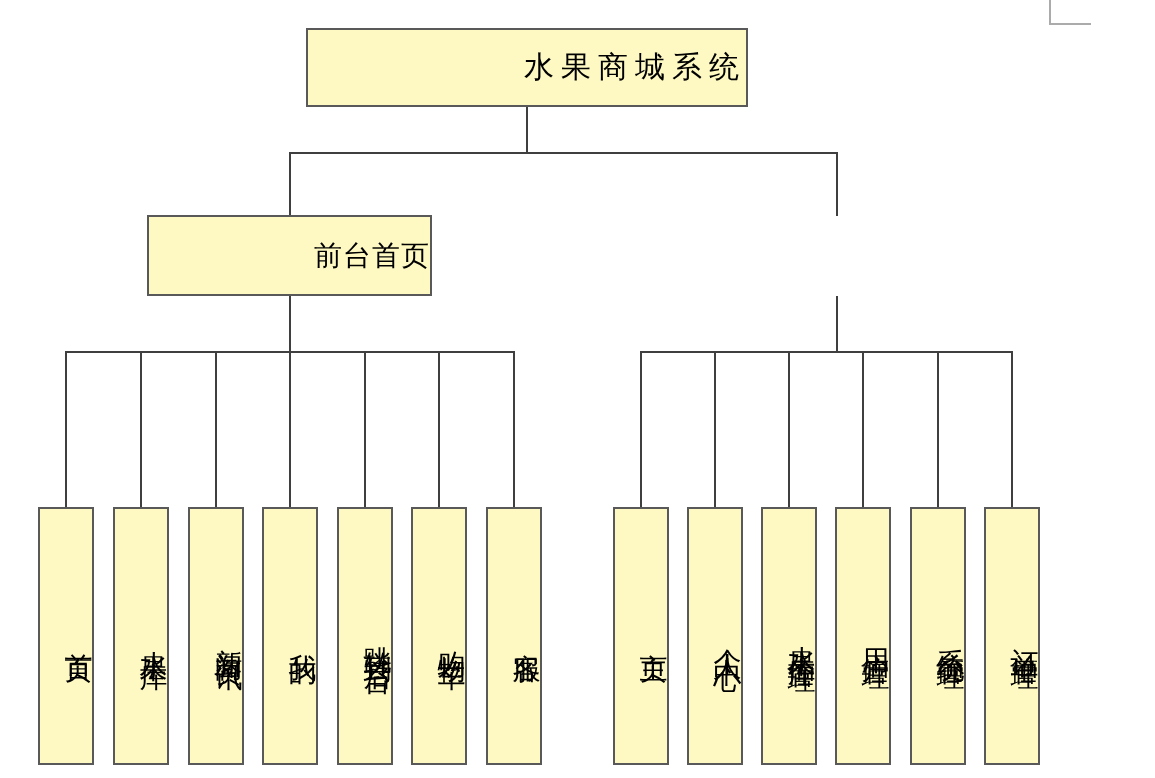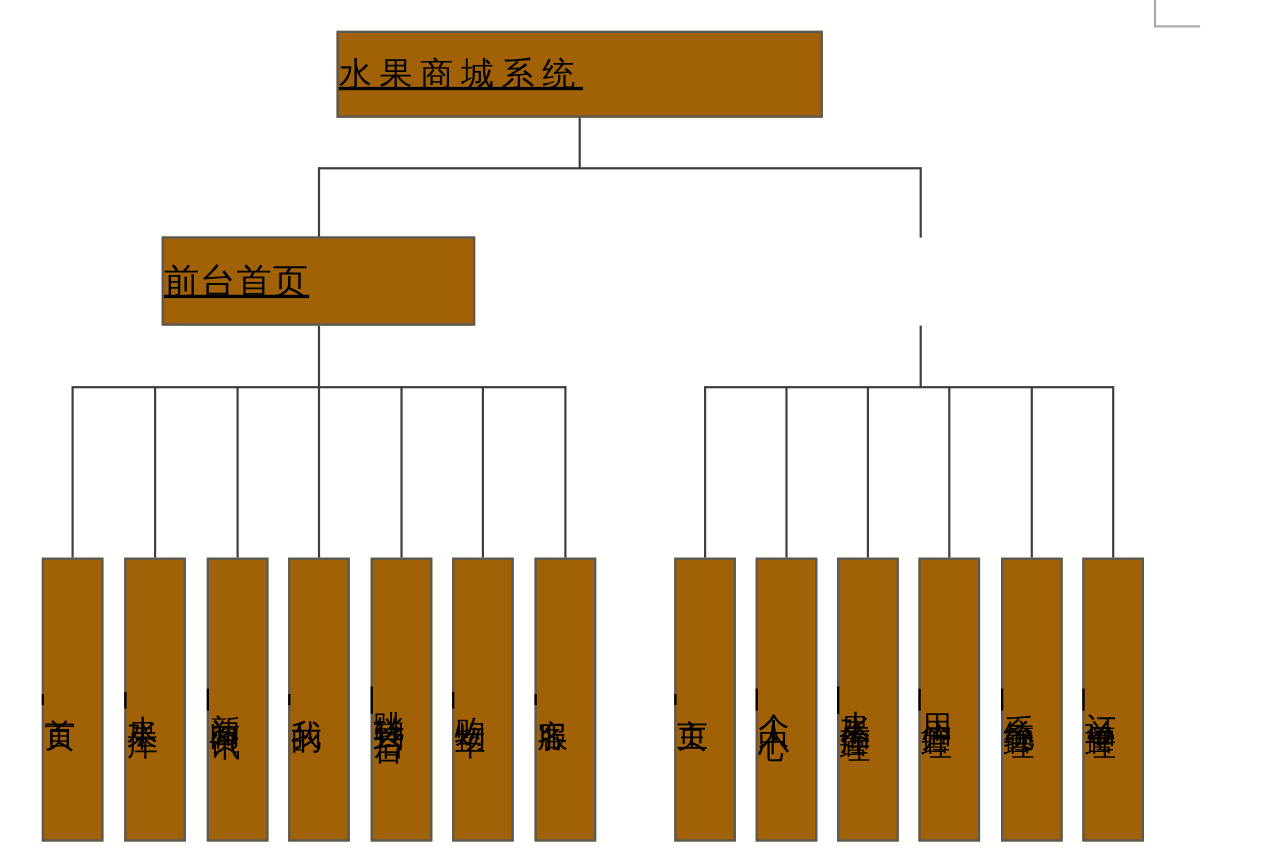--- a/index.html
+++ b/index.html
@@ -6,29 +6,28 @@
   #canvas{
     position:relative;
     width:1155px;height:778px;
     background:#fff;
     font-family:"Liberation Sans","DejaVu Sans",sans-serif;
     color:#000;
     overflow:hidden;
   }
   .node{
     position:absolute;
-    background:#a16207;
+    background:#fef9c3;
     border:2px solid #595959;
     box-sizing:border-box;
-    display:flex;align-items:center;justify-content:flex-start;
+    display:flex;align-items:center;justify-content:flex-end;
     text-align:center;
-    text-decoration:underline;
   }
   .node.root{left:306px;top:28px;width:442px;height:79px;font-size:30px;letter-spacing:7px;}
-  .node.branch{font-size:32px;letter-spacing:1px;}
+  .node.branch{font-size:28px;letter-spacing:1px;}
   .node.branch.left{left:147px;top:215px;width:285px;height:81px;}
   .node.branch.right{left:714px;top:215px;width:246px;height:81px;}
   .node.leaf{
     top:507px;width:56px;height:258px;
   }
   .leaf-label{
     writing-mode:vertical-rl;
     text-orientation:upright;
     font-size:28px;
     letter-spacing:5px;

